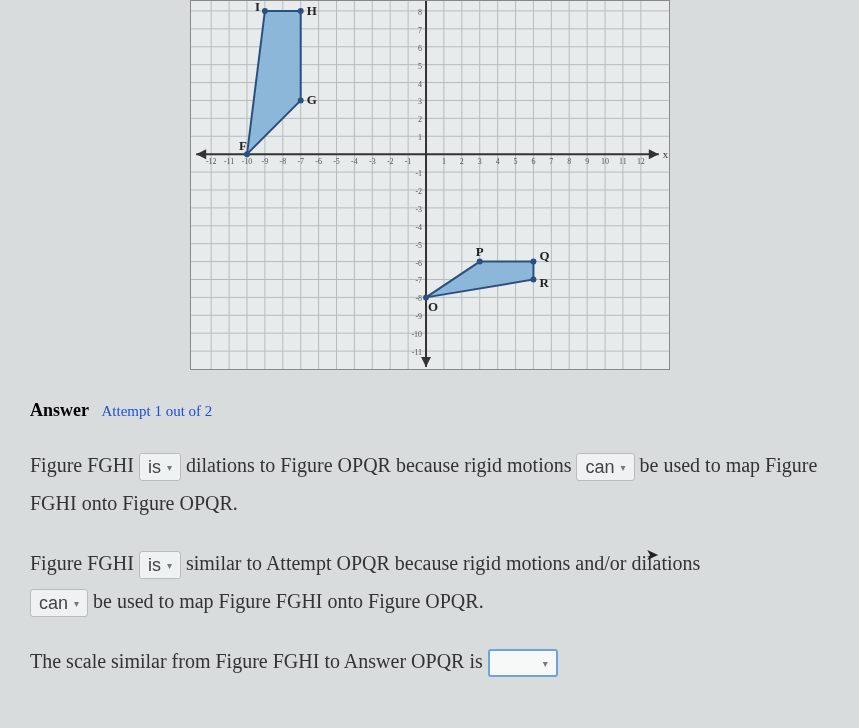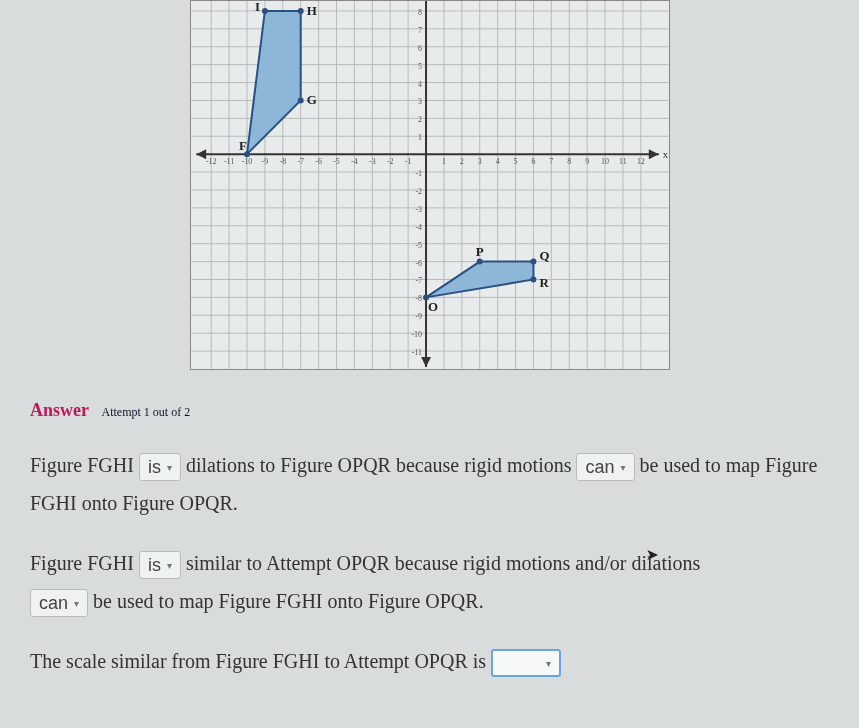--- a/index.html
+++ b/index.html
@@ -18,22 +18,22 @@
       position: relative;
       background: #e8ebeb;
       border: 1px solid #888;
     }
     .graph-svg { width: 100%; height: 100%; }
     .answer-section { padding: 10px 30px; }
     .answer-header {
       font-size: 18px;
       margin-bottom: 25px;
     }
-    .answer-label { font-weight: bold; color: #be185d; margin-top: 12px; }
-    .attempt { color: #0f172a; font-size: 12px; margin-left: 8px; }
+    .answer-label { font-weight: bold; color: #000000; margin-top: 12px; }
+    .attempt { color: #1d4ed8; font-size: 15px; margin-left: 8px; }
     .statement {
       font-size: 20px;
       line-height: 1.9;
       margin-bottom: 22px;
       color: #333;
     }
     .italic { }
     .dropdown {
       display: inline-flex;
       align-items: center;
@@ -224,20 +224,20 @@
     <span> similar to Attempt </span><span class="italic">OPQR</span><span> because rigid motions and/or dilations </span>
     <br>
     <span class="dropdown">
         <span>can</span>
         <span class="caret">▾</span>
       </span>
     <span> be used to map Figure </span><span class="italic">FGHI</span><span> onto Figure </span><span class="italic">OPQR</span><span>.</span>
   </div>
 
   <div class="statement">
-    <span>The scale similar from Figure </span><span class="italic">FGHI</span><span> to Attempt </span><span class="italic">OPQR</span><span> is </span>
+    <span>The scale similar from Figure </span><span class="italic">FGHI</span><span> to Answer </span><span class="italic">OPQR</span><span> is </span>
     <span class="dropdown small-blank">
         <span class="caret">▾</span>
       </span>
   </div>
 </div>
 
 <span class="cursor-icon">➤</span>
 
 </body></html>

